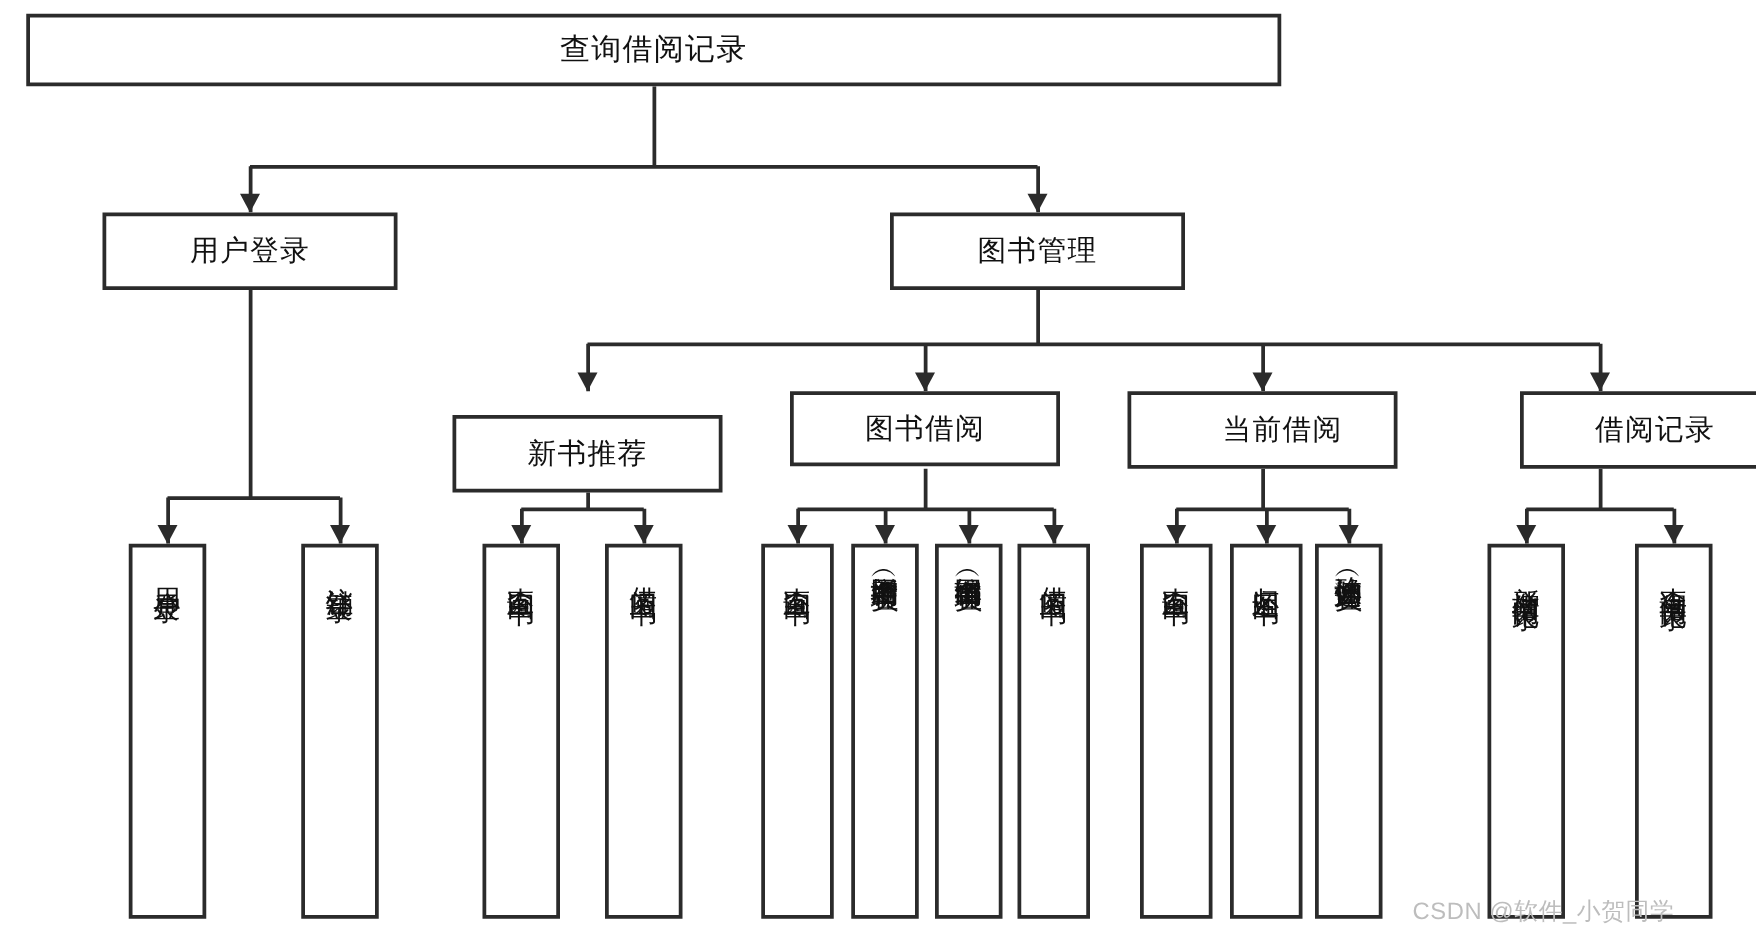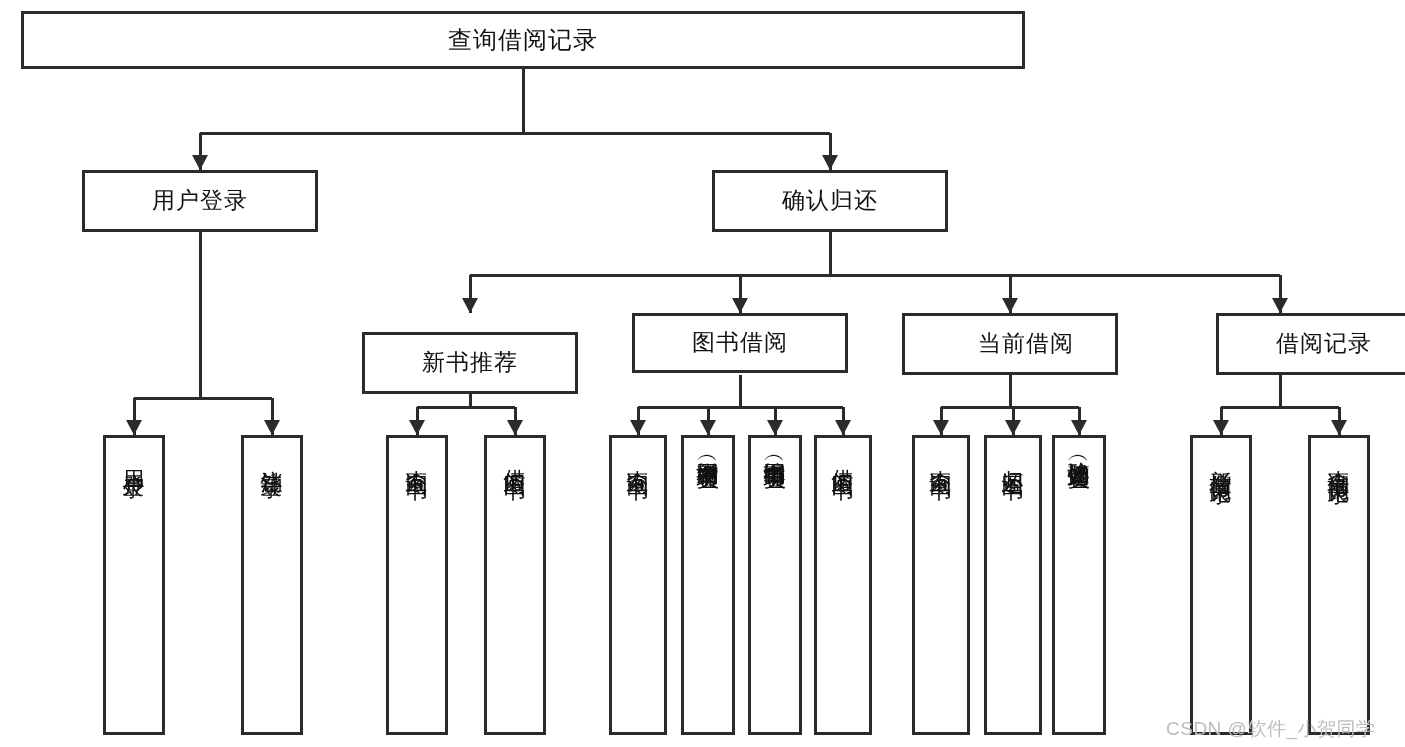--- a/index.html
+++ b/index.html
@@ -97,21 +97,21 @@
   }
 </style>
 </head>
 <body>
 
 <div id="canvas">
 
   <div id="nodes-layer">
       <div class="node horiz root" style="left: 21px; top: 11px; width: 1004px; height: 58px;">查询借阅记录</div>
       <div class="node horiz" style="left: 82px; top: 170px; width: 236px; height: 62px;">用户登录</div>
-      <div class="node horiz" style="left: 712px; top: 170px; width: 236px; height: 62px;">确认归还</div>
+      <div class="node horiz" style="left: 712px; top: 170px; width: 236px; height: 62px;">图书管理</div>
       <div class="node horiz" style="left: 362px; top: 332px; width: 216px; height: 62px;">新书推荐</div>
       <div class="node horiz" style="left: 632px; top: 313px; width: 216px; height: 60px;">图书借阅</div>
       <div class="node horiz" style="left: 902px; top: 313px; width: 216px; height: 62px; padding-left: 32px;">当前借阅</div>
       <div class="node horiz" style="left: 1172px; top: 313px; width: 216px; height: 62px; margin-left: 44px;">借阅记录</div>
       <div class="node vert" style="left: 103px; top: 435px; width: 62px; height: 300px;">
         <span class="vtext">用户登录</span>
       </div>
       <div class="node vert" style="left: 241px; top: 435px; width: 62px; height: 300px;">
         <span class="vtext">注销登录</span>
       </div>
@@ -198,15 +198,15 @@
       <div class="vline" style="left: 1077.5px; top: 407px; height: 28px;"></div>
       <div class="arrow" style="left: 1071px; top: 420px;"></div>
       <div class="vline" style="left: 1278.5px; top: 375px; height: 32px;"></div>
       <div class="hline" style="left: 1221px; top: 405.5px; width: 118px;"></div>
       <div class="vline" style="left: 1219.5px; top: 407px; height: 28px;"></div>
       <div class="arrow" style="left: 1213px; top: 420px;"></div>
       <div class="vline" style="left: 1337.5px; top: 407px; height: 28px;"></div>
       <div class="arrow" style="left: 1331px; top: 420px;"></div>
     </div>
 
-  <div id="watermark" style="left: 1166px; top: 716px; color: rgb(189, 189, 189);">CSDN @软件_小贺同学</div>
+  <div id="watermark" style="left: 1130px; top: 716px; color: rgb(189, 189, 189);">CSDN @软件_小贺同学</div>
 
 </div>
 
 </body></html>

